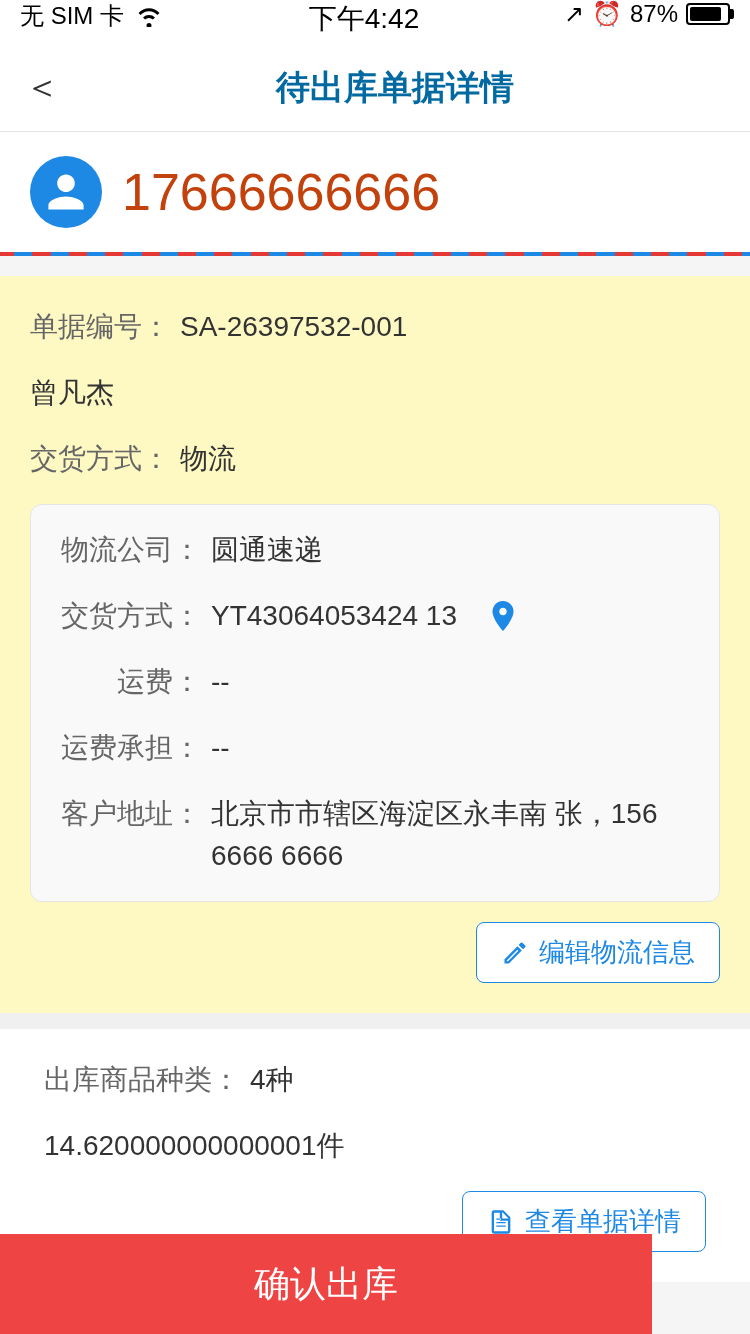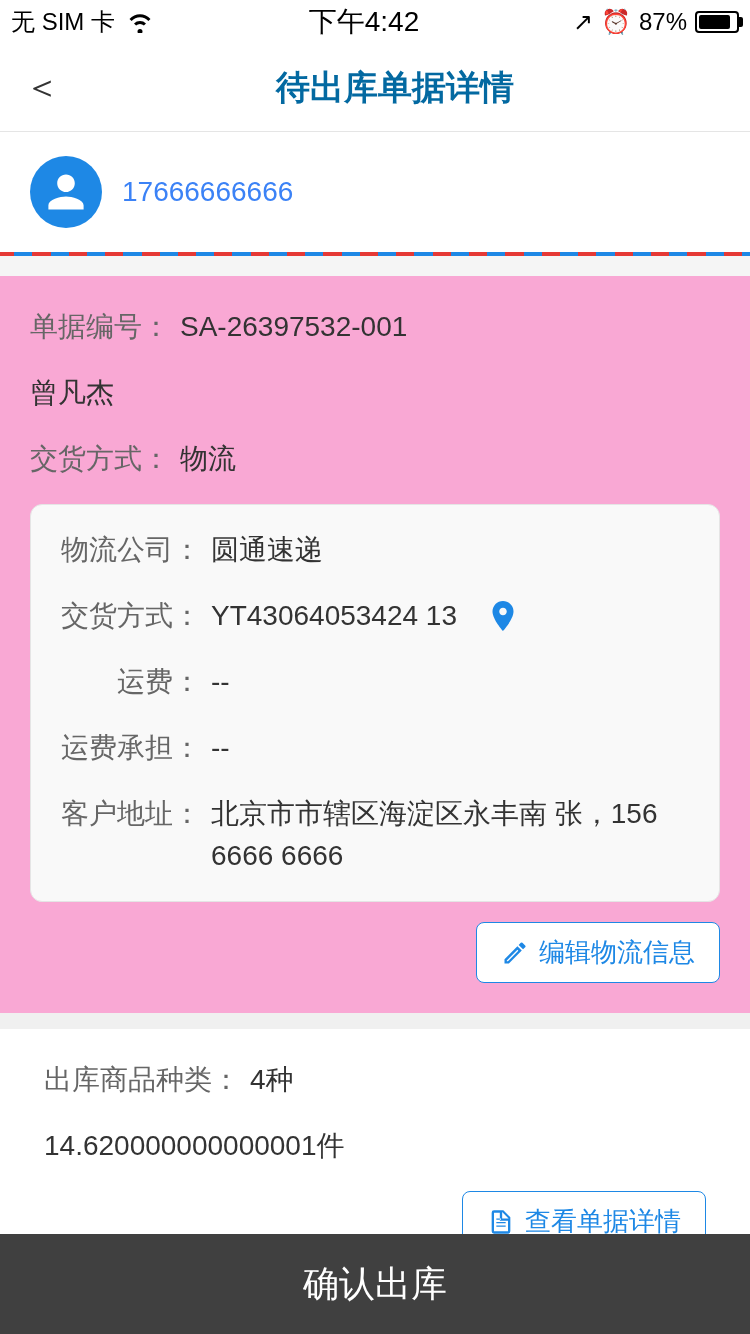--- a/index.html
+++ b/index.html
@@ -13,23 +13,23 @@
       color: #333;
       position: relative;
     }
 
     
     .status-bar {
       width: 100%;
       height: 44px;
       background: #fff;
       display: flex;
-      align-items: center;
+      align-items: flex-start;
       justify-content: space-between;
-      padding: 0 11px;
+      padding: 0 20px;
       font-size: 24px;
       color: #000;
     }
     .status-left {
       display: flex;
       align-items: center;
       gap: 10px;
     }
     .status-center {
       font-size: 28px;
@@ -122,28 +122,28 @@
       align-items: center;
       justify-content: center;
       flex-shrink: 0;
     }
     .avatar-circle svg {
       width: 44px;
       height: 44px;
       fill: #fff;
     }
     .customer-phone {
-      font-size: 28px;
+      font-size: 52px;
       font-weight: 500;
-      color: #3b82f6;
+      color: #c2410c;
     }
 
     
     .section {
-      background: #f9a8d4;
+      background: #fef9c3;
       margin-top: 20px;
       padding: 30px 30px;
     }
 
     .info-row {
       display: flex;
       align-items: flex-start;
       margin-bottom: 24px;
       line-height: 1.5;
     }
@@ -228,22 +228,22 @@
       align-items: center;
       justify-content: flex-end;
       margin-top: 20px;
     }
 
     
     .confirm-btn-wrap {
       position: fixed;
       bottom: 0;
       left: 0;
-      width: 750px;
-      background: #404040;
+      width: 652px;
+      background: #ef4444;
       height: 100px;
       display: flex;
       align-items: center;
       justify-content: center;
     }
     .confirm-btn {
       color: #fff;
       font-size: 36px;
       font-weight: 500;
       cursor: pointer;

